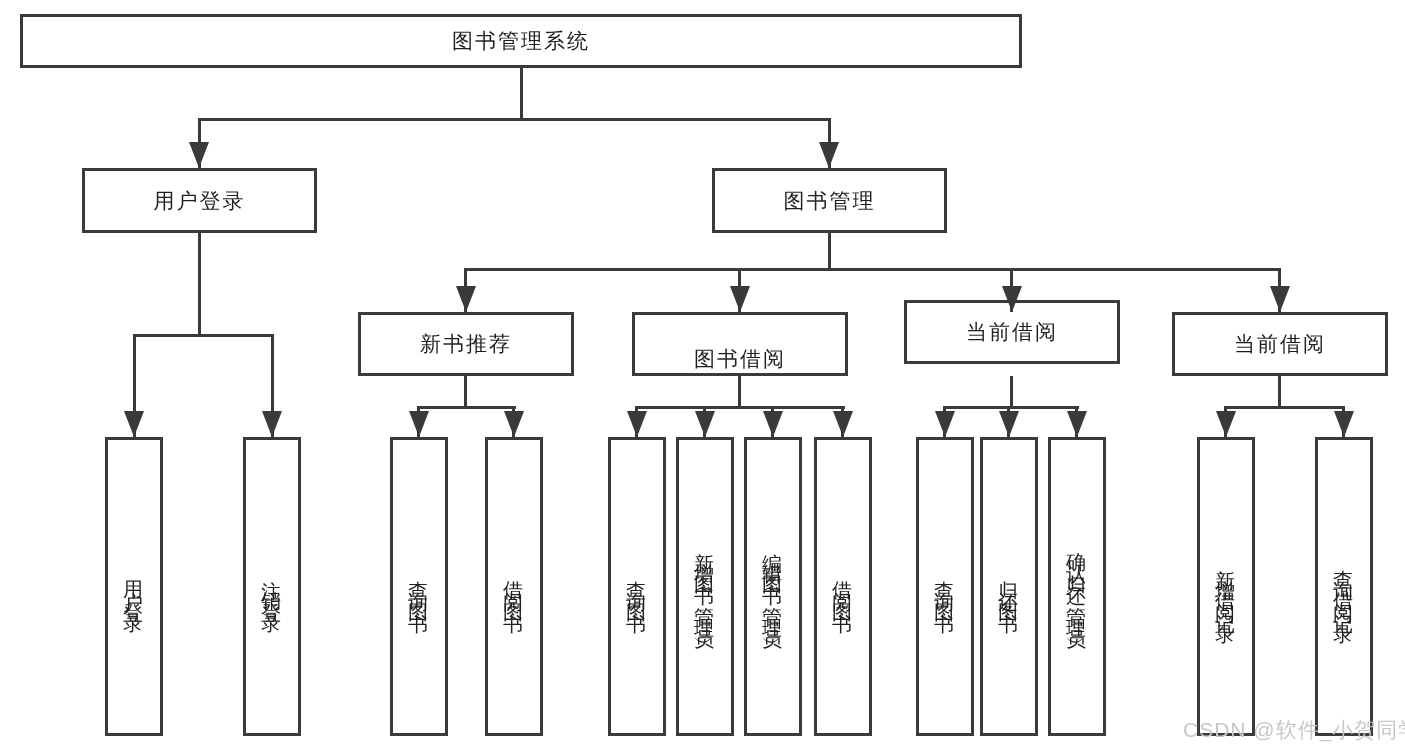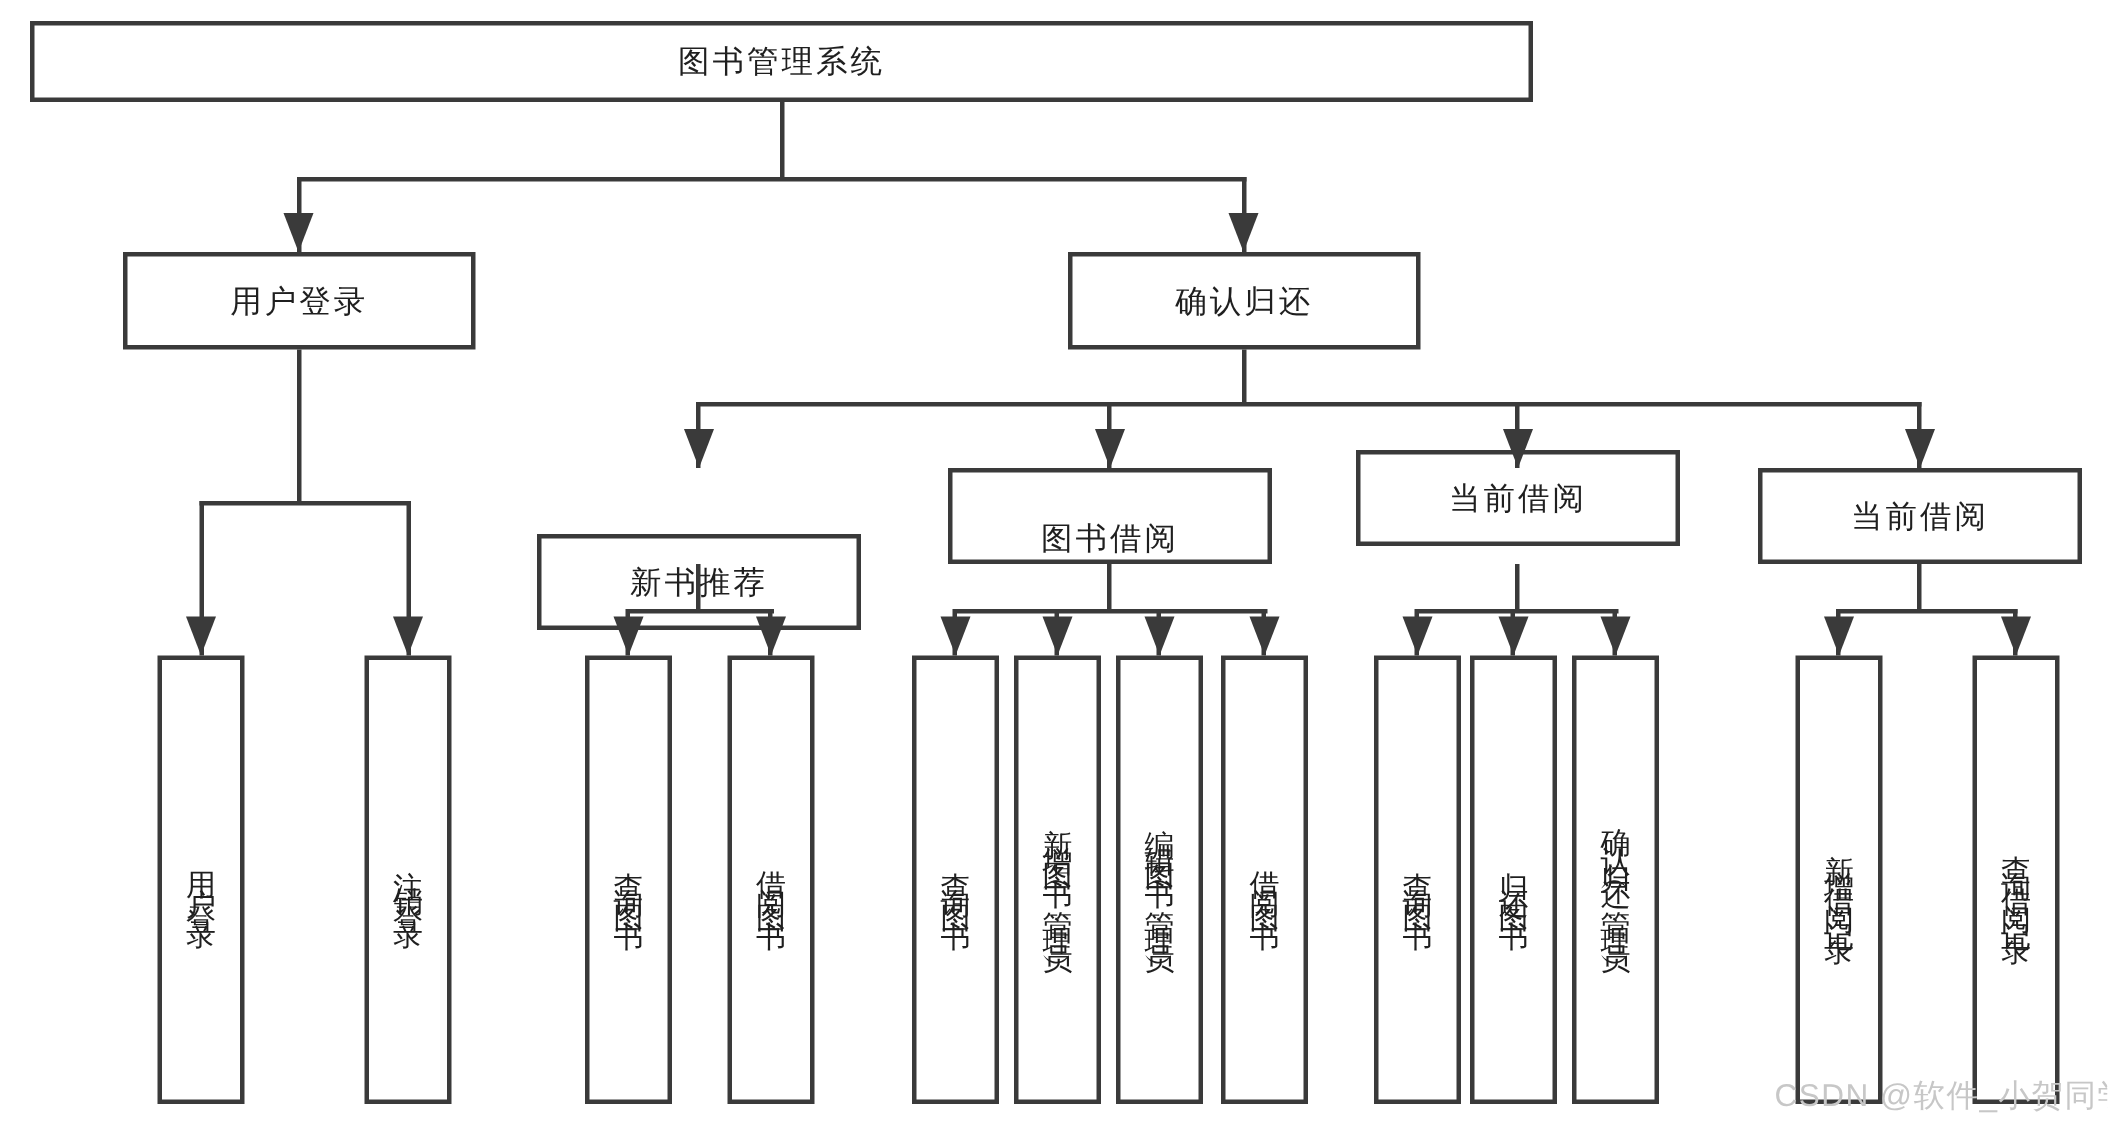--- a/index.html
+++ b/index.html
@@ -27,21 +27,21 @@
   .leaf{
     writing-mode:vertical-rl;
     text-orientation:mixed;
     font-size:20px;
     letter-spacing:11px;
     white-space:normal;
   }
   #root     {left:20px;  top:14px;  width:1002px; height:54px;}
   #b-login  {left:82px;  top:168px; width:235px;  height:65px;}
   #b-mgmt   {left:712px; top:168px; width:235px;  height:65px;}
-  #b-rec    {left:358px; top:312px; width:216px;  height:64px;margin-top:44px;}
+  #b-rec    {left:358px; top:312px; width:216px;  height:64px;}
   #b-borrow {left:632px; top:312px; width:216px;  height:64px;align-items:flex-end;}
   #b-current{left:904px; top:300px; width:216px;  height:64px;}
   #b-records{left:1172px;top:312px; width:216px;  height:64px;}
   .leaf{top:437px;width:58px;height:299px;}
   #l1 {left:105px;} #l2 {left:243px;} #l3 {left:390px;} #l4 {left:485px;}
   #l5 {left:608px;} #l6 {left:676px;} #l7 {left:744px;} #l8 {left:814px;}
   #l9 {left:916px;} #l10{left:980px;} #l11{left:1048px;}
   #l12{left:1197px;} #l13{left:1315px;}
   
   .v{position:absolute;width:3px;background:#3a3a3a;}
@@ -69,21 +69,21 @@
 <div class="canvas">
 
   <div class="box" id="root">
     <span>图书管理系统</span>
   </div>
 
   <div class="box" id="b-login">
     <span>用户登录</span>
   </div>
   <div class="box" id="b-mgmt">
-    <span>确认归还</span>
+    <span>图书管理</span>
   </div>
 
   <div class="box" id="b-rec">
     <span>新书推荐</span>
   </div>
   <div class="box" id="b-borrow">
     <span>图书借阅</span>
   </div>
   <div class="box" id="b-current">
     <span>当前借阅</span>

